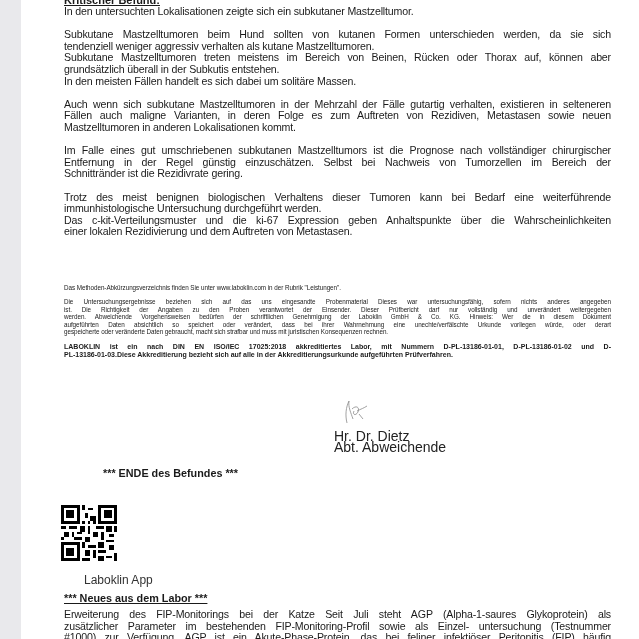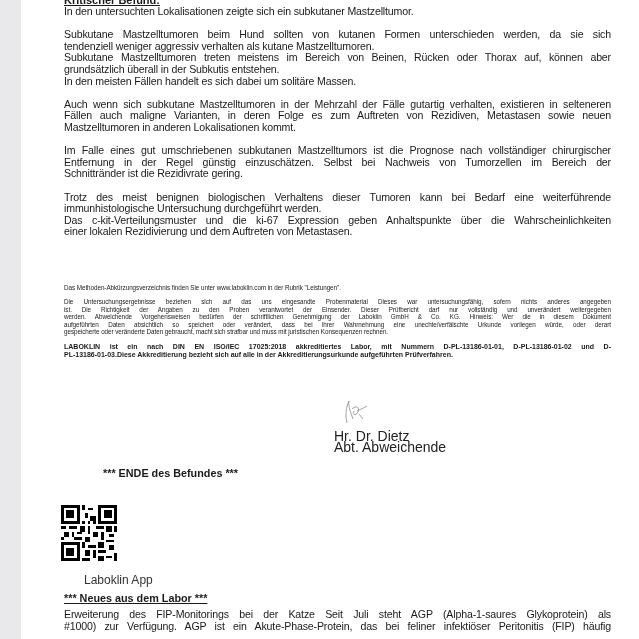--- a/index.html
+++ b/index.html
@@ -177,15 +177,16 @@
         <rect x="14" y="19" width="2" height="2"></rect>
         <rect x="17" y="19" width="2" height="1"></rect>
     </g>
   </svg>
 
   <div class="app-label">Laboklin App</div>
 
   <div class="news-heading">*** Neues aus dem Labor ***</div>
   <div class="news-body">
     <span class="ln">Erweiterung des FIP-Monitorings bei der Katze Seit Juli steht AGP (Alpha-1-saures Glykoprotein) als</span>
+    <span class="ln">zusätzlicher Parameter im bestehenden FIP-Monitoring-Profil sowie als Einzel- untersuchung (Testnummer</span>
     <span class="ln">#1000) zur Verfügung. AGP ist ein Akute-Phase-Protein, das bei feliner infektiöser Peritonitis (FIP) häufig</span>
   </div>
 </div>
 
 </body></html>

